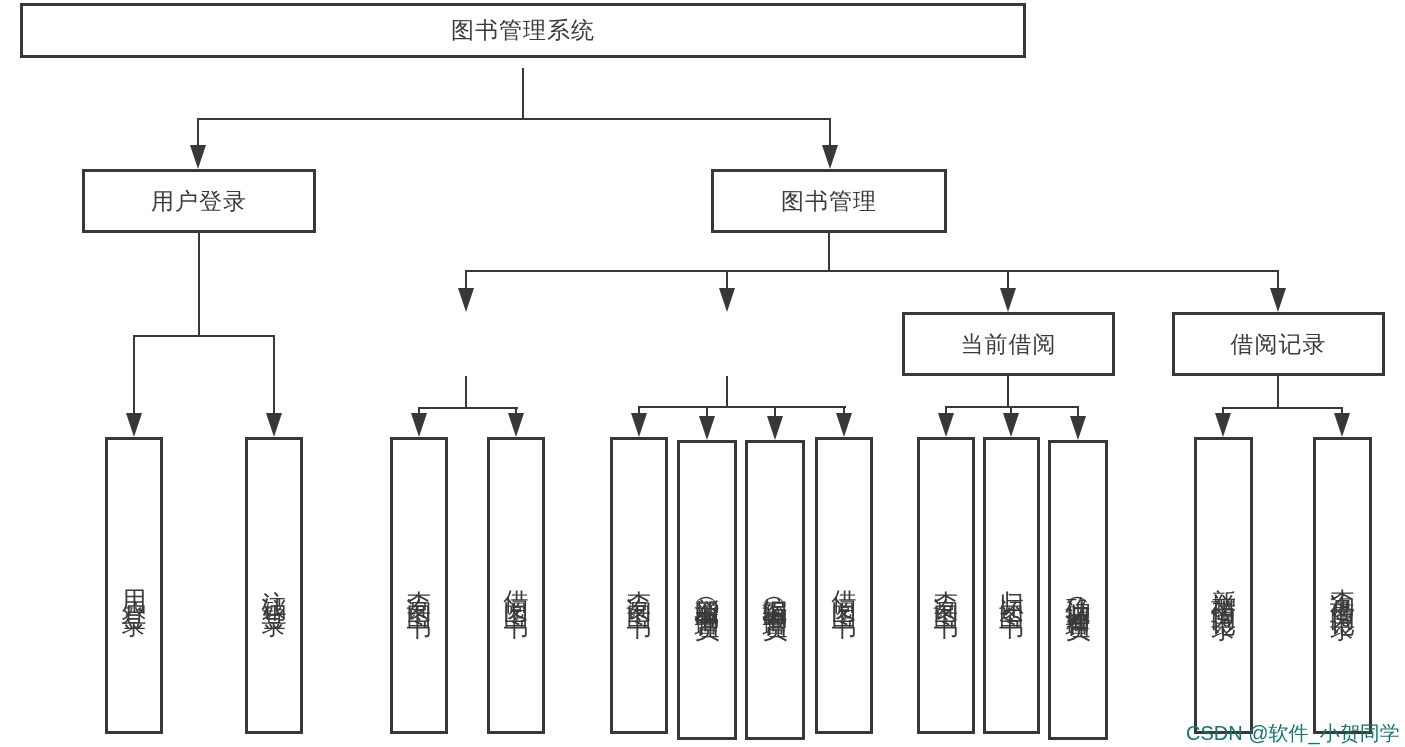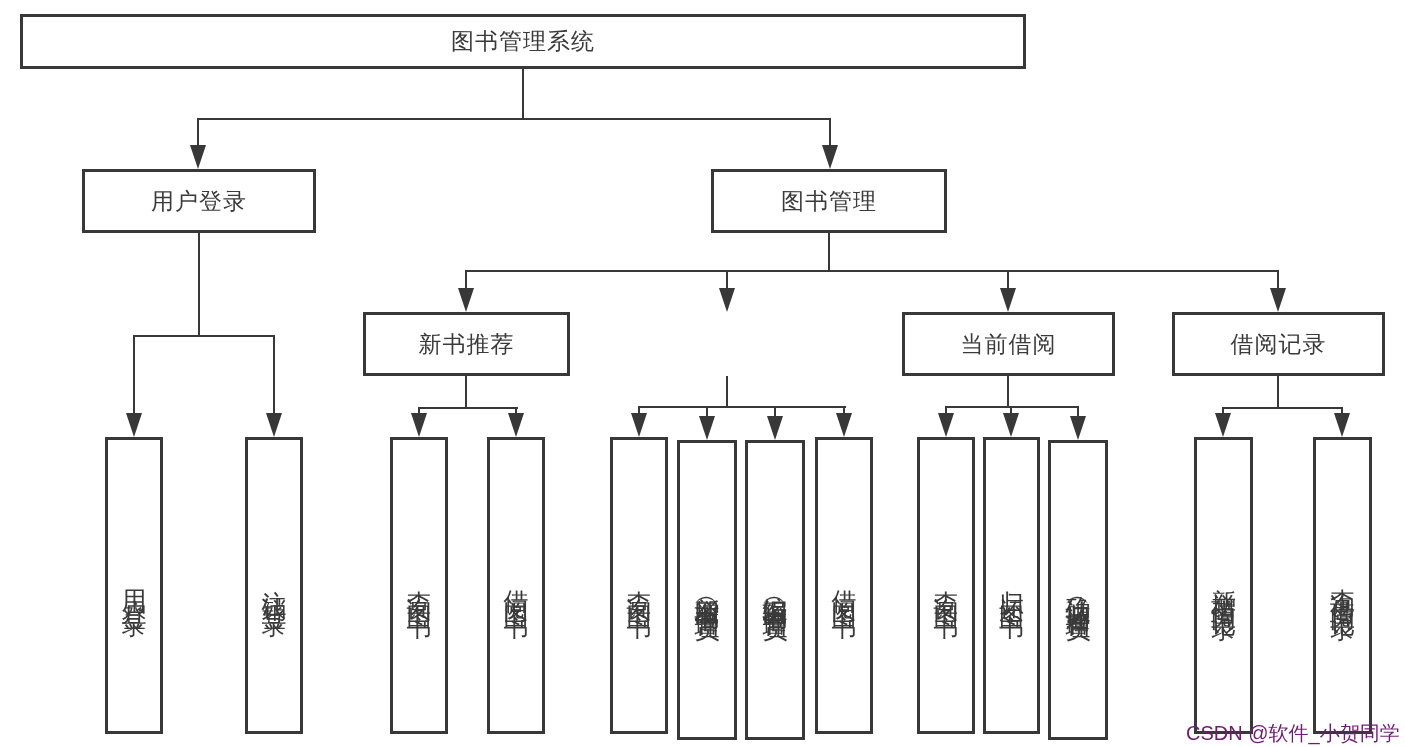--- a/index.html
+++ b/index.html
@@ -17,21 +17,21 @@
   .leaf{
     position:absolute;box-sizing:border-box;background:#fff;
     border:3px solid #383838;color:#3a3a3a;font-size:25px;
     display:flex;align-items:center;justify-content:center;
     writing-mode:vertical-rl;text-orientation:mixed;line-height:1;
   }
   .ls4{letter-spacing:8px;}
   .ls6{letter-spacing:6px;}
   .ls9{letter-spacing:3px;}
   
-  .bx-root   {left:20px;  top:14px;  width:1006px;height:55px;}
+  .bx-root   {left:20px;  top:3px;  width:1006px;height:55px;}
   .bx-login  {left:82px;  top:169px; width:234px; height:64px;}
   .bx-mgmt   {left:711px; top:169px; width:236px; height:64px;}
   .bx-newbook{left:363px; top:312px; width:207px; height:64px;}
   .bx-borrow {left:623px; top:312px; width:208px; height:64px;}
   .bx-current{left:902px; top:312px; width:213px; height:64px;}
   .bx-records{left:1172px;top:312px; width:213px; height:64px;}
   .bx-a1{left:105px; top:437px;width:58px;height:297px;}
   .bx-a2{left:245px; top:437px;width:58px;height:297px;}
   .bx-b1{left:390px; top:437px;width:58px;height:297px;}
   .bx-b2{left:487px; top:437px;width:58px;height:297px;}
@@ -46,34 +46,33 @@
   .bx-e2{left:1313px;top:437px;width:59px;height:297px;}
   
   .vl{position:absolute;width:2px;background:#383838;}
   .hl{position:absolute;height:2px;background:#383838;}
   .ar{position:absolute;width:0;height:0;
       border-left:8px solid transparent;border-right:8px solid transparent;
       border-top:24px solid #383838;}
   
   .watermark{
     position:absolute;left:1186px;top:720px;width:210px;
-    color:#701a75;font-size:20px;white-space:nowrap;z-index:10;
+    color:#0f766e;font-size:20px;white-space:nowrap;z-index:10;
   }
 </style>
 </head>
 <body>
 
 <div id="canvas">
 
   <div class="hbox bx-root">图书管理系统</div>
 
   <div class="hbox bx-login">用户登录</div>
   <div class="hbox bx-mgmt">图书管理</div>
 
-  <div class="hbox bx-newbook">新书推荐</div>
   <div class="hbox bx-records">借阅记录</div>
   <div class="hbox bx-current">当前借阅</div>
 
   <div class="leaf ls4 bx-a1">用户登录</div>
   <div class="leaf ls4 bx-a2">注销登录</div>
 
   <div class="leaf ls4 bx-b1">查询图书</div>
   <div class="leaf ls4 bx-b2">借阅图书</div>
 
   <div class="leaf ls4 bx-c1">查询图书</div>

